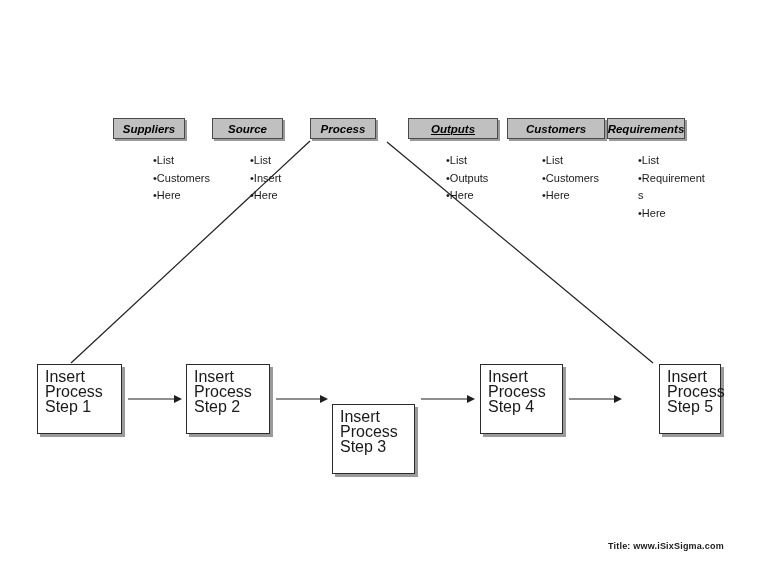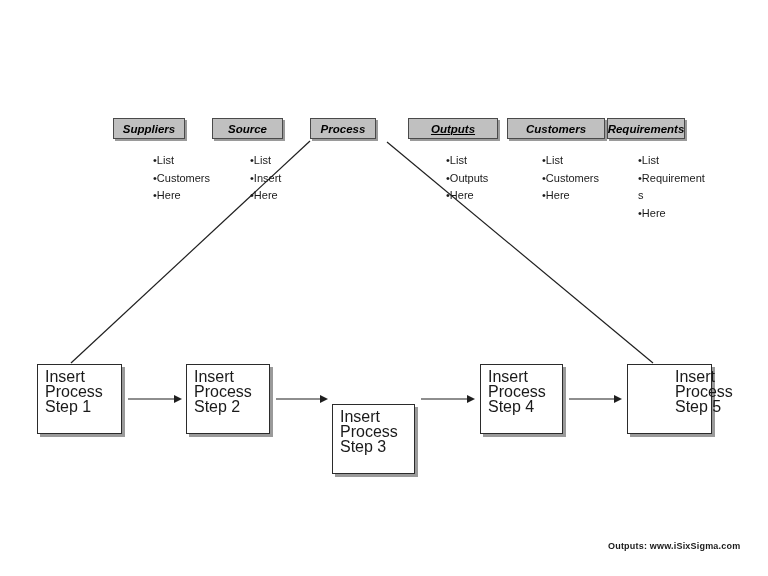--- a/index.html
+++ b/index.html
@@ -164,20 +164,20 @@
       </div>
       <div class="step-box" style="left: 186px; width: 84px;">
         <div class="step-text">Insert Process Step 2</div>
       </div>
       <div class="step-box" style="left: 332px; width: 83px; margin-top: 40px;">
         <div class="step-text">Insert Process Step 3</div>
       </div>
       <div class="step-box" style="left: 480px; width: 83px;">
         <div class="step-text">Insert Process Step 4</div>
       </div>
-      <div class="step-box" style="left: 627px; width: 85px; padding-left: 40px;">
+      <div class="step-box" style="left: 659px; width: 62px;">
         <div class="step-text">Insert Process Step 5</div>
       </div>
     </div>
 
-  <div class="source">Outputs: www.iSixSigma.com</div>
+  <div class="source">Title: www.iSixSigma.com</div>
 
 </div>
 
 </body></html>

